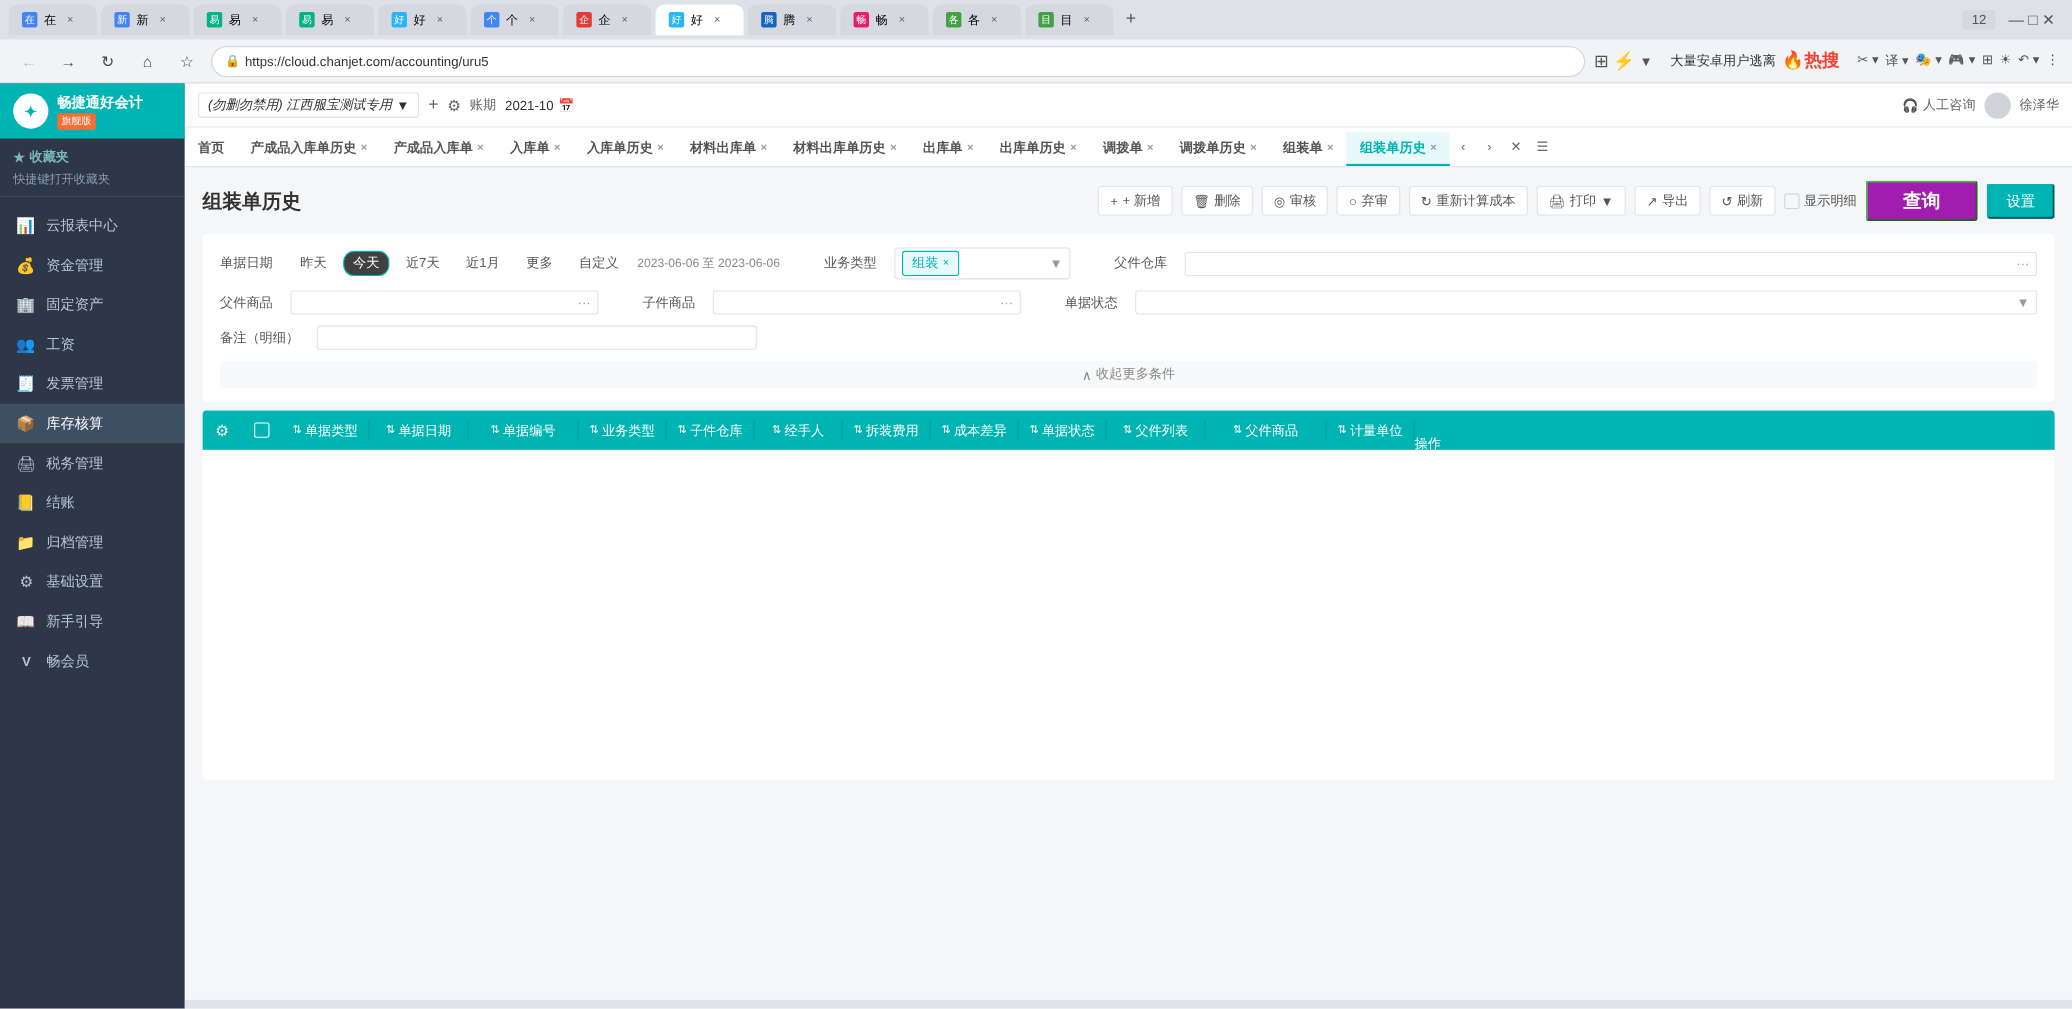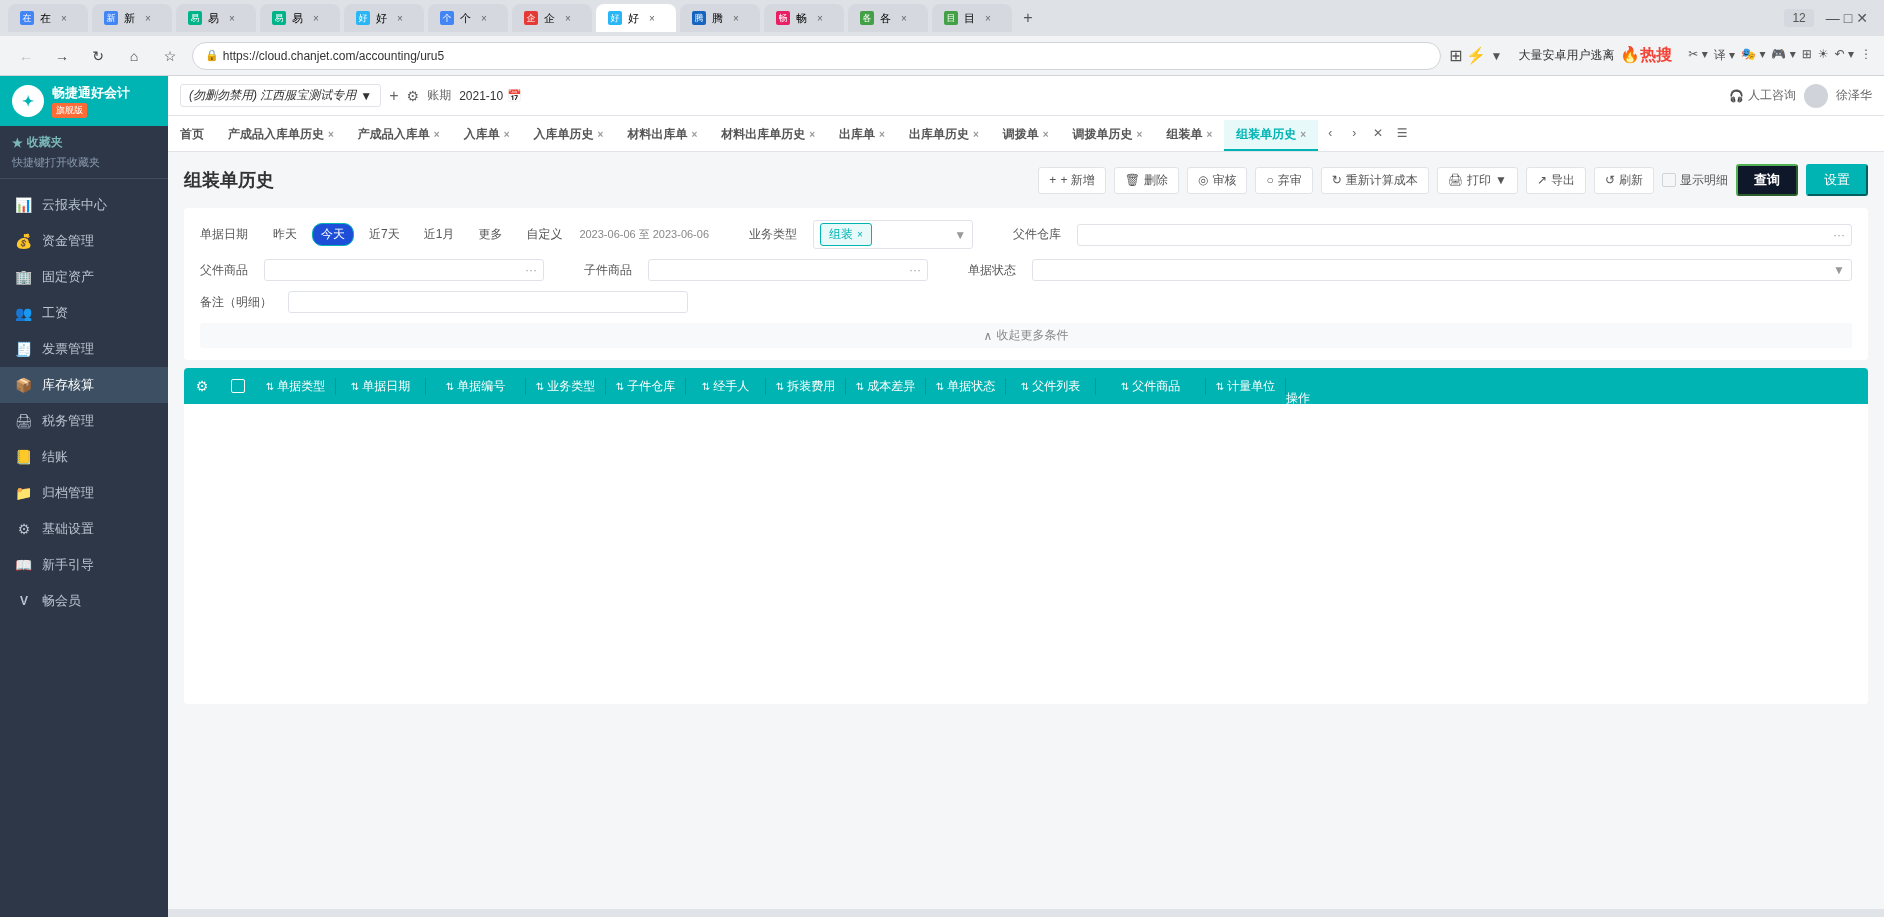--- a/index.html
+++ b/index.html
@@ -54,30 +54,30 @@
     .tab-scroll-btn { width: 24px; height: 36px; display: flex; align-items: center; justify-content: center; cursor: pointer; color: #666; font-size: 12px; flex-shrink: 0; }
 
     
     .page-content { flex: 1; overflow-y: auto; padding: 12px 16px; }
 
     
     .page-title-bar { display: flex; align-items: center; justify-content: space-between; margin-bottom: 12px; }
     .page-title { font-size: 18px; font-weight: bold; color: #333; }
     .action-bar { display: flex; align-items: center; gap: 8px; }
     .action-btn { display: flex; align-items: center; gap: 4px; padding: 4px 10px; border: 1px solid #e0e3e8; border-radius: 3px; cursor: pointer; font-size: 12px; color: #555; background: #fff; }
-    .action-btn-green { background: #0f172a; color: #fff; border-color: #52b152; padding: 5px 16px; border-radius: 3px; cursor: pointer; font-size: 13px; font-weight: bold; }
+    .action-btn-green { background: #a21caf; color: #fff; border-color: #52b152; padding: 5px 32px; border-radius: 3px; cursor: pointer; font-size: 17px; font-weight: bold; }
     .action-btn-settings { background: #00b4b4; color: #fff; border-color: #00b4b4; padding: 5px 16px; border-radius: 3px; cursor: pointer; font-size: 13px; }
 
     
     .filter-section { background: #fff; border-radius: 4px; padding: 12px 16px; margin-bottom: 8px; }
     .filter-row { display: flex; align-items: center; gap: 16px; margin-bottom: 10px; }
     .filter-label { color: #555; font-size: 12px; white-space: nowrap; min-width: 56px; }
     .date-filters { display: flex; align-items: center; gap: 6px; }
     .date-btn { padding: 2px 8px; border-radius: 3px; cursor: pointer; font-size: 12px; color: #555; border: 1px solid transparent; }
-    .date-btn.active { background: #1d4ed8; color: #fff; border-color: #00b4b4; border-radius: 10px; }
+    .date-btn.active { background: #404040; color: #fff; border-color: #00b4b4; border-radius: 10px; }
     .date-range { color: #888; font-size: 11px; }
     .filter-tag { display: inline-flex; align-items: center; gap: 4px; background: #e8f9f9; border: 1px solid #00b4b4; border-radius: 3px; padding: 2px 8px; font-size: 12px; color: #00b4b4; }
     .filter-tag-x { cursor: pointer; font-size: 10px; }
     .filter-input { border: 1px solid #e0e3e8; border-radius: 3px; padding: 3px 8px; font-size: 12px; color: #333; min-width: 120px; background: #fff; }
     .collapse-bar { text-align: center; color: #888; font-size: 12px; cursor: pointer; padding: 4px 0; background: #f8f9fa; border-radius: 3px; display: flex; align-items: center; justify-content: center; gap: 4px; }
 
     
     .table-container { background: #fff; border-radius: 4px; overflow: hidden; }
     .table-header { background: #00b4b4; display: flex; align-items: center; height: 36px; }
     .th-cell { display: flex; align-items: center; justify-content: center; color: #fff; font-size: 12px; padding: 0 8px; border-right: 1px solid #009999; white-space: nowrap; gap: 3px; }

